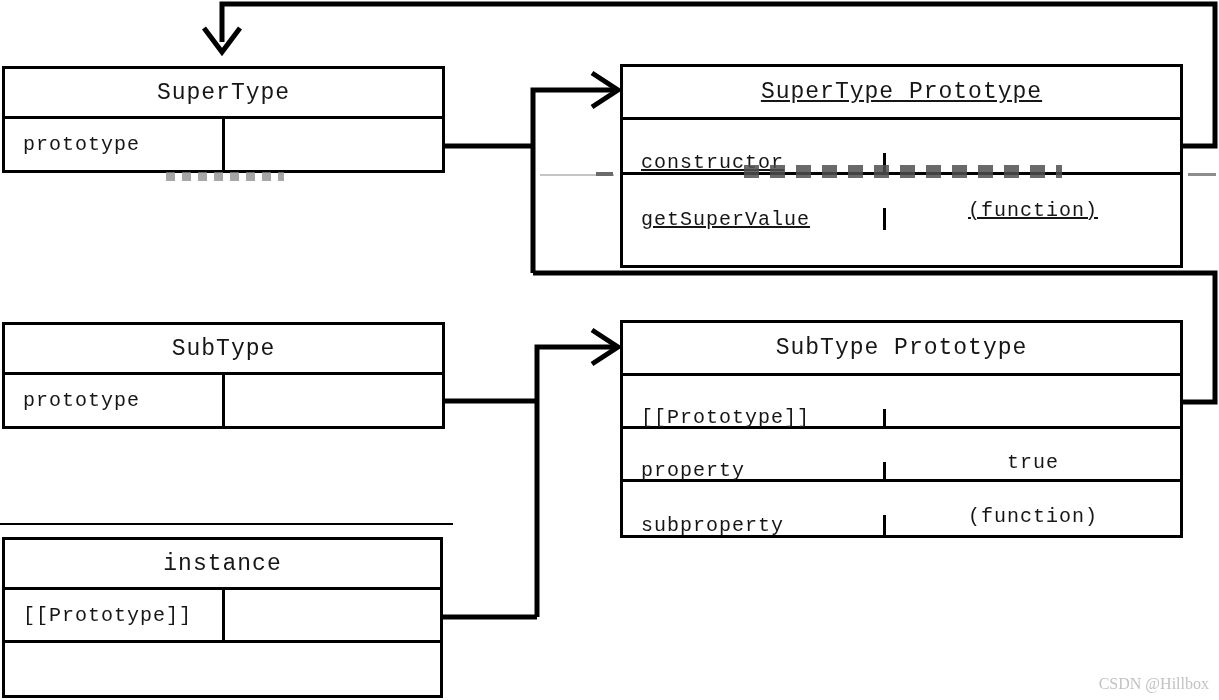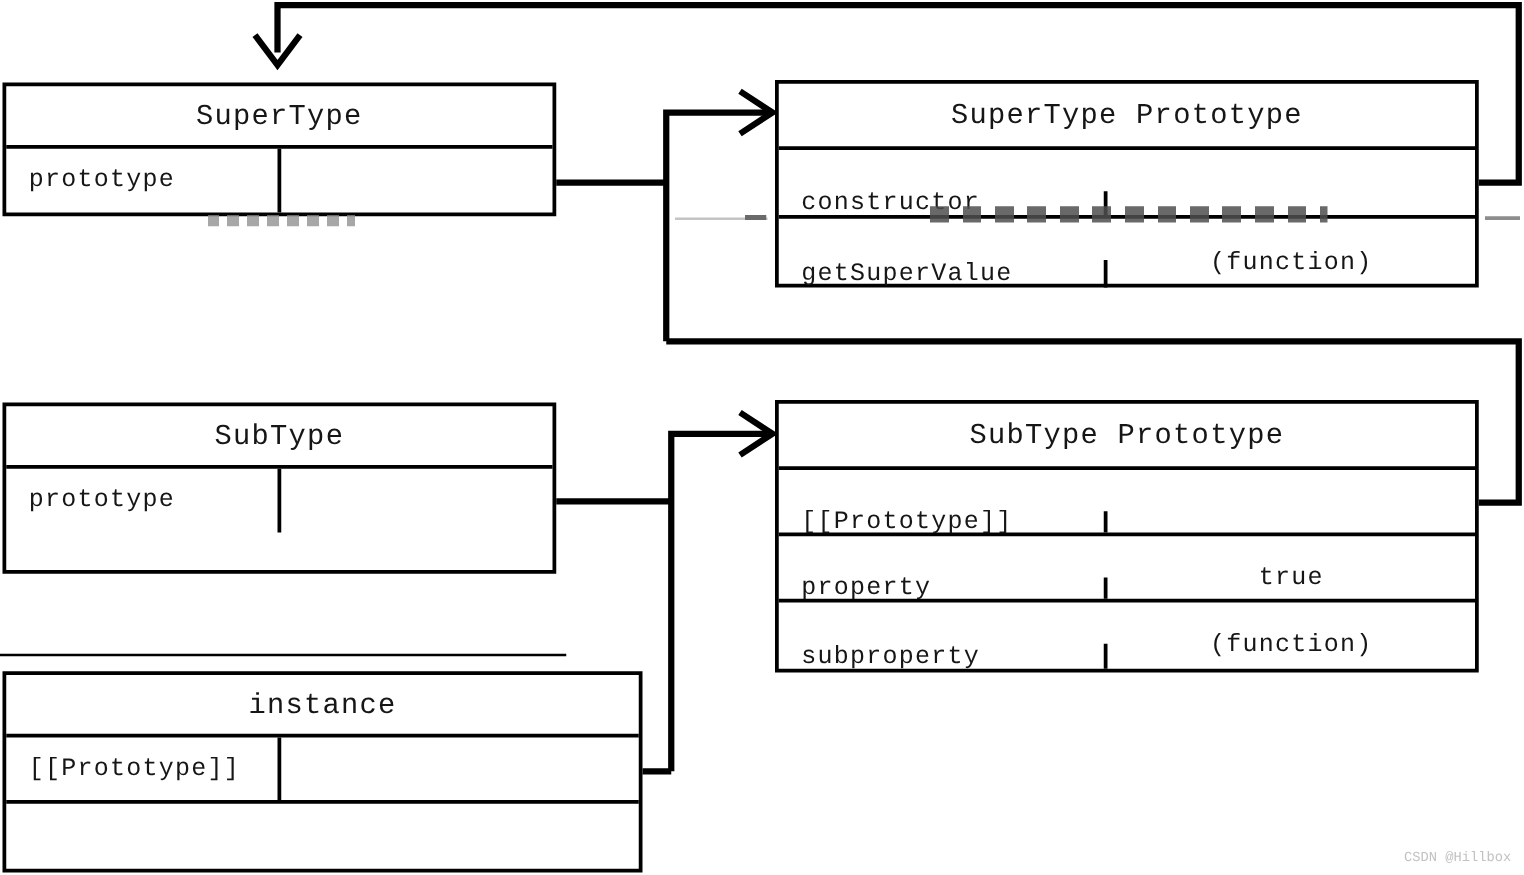--- a/index.html
+++ b/index.html
@@ -37,22 +37,22 @@
   .smudge.b {
     left:744px; top:165px; width:318px; height:13px; opacity:.85; filter:blur(.4px);
     background:repeating-linear-gradient(90deg,#4f4f4f 0 15px,transparent 15px 26px);
   }
   .smudge.c1 { left:540px; top:174px; width:74px; height:2px; background:#c4c4c4; }
   .smudge.c2 { left:596px; top:172px; width:17px; height:4px; background:#6a6a6a; }
   .smudge.d  { left:1188px; top:173px; width:28px; height:3px; background:#8d8d8d; }
 
   .watermark {
     position:absolute; right:10px; bottom:7px;
-    font-family:Liberation Mono, monospace;
-    font-size:11px; color:#c2c2c2;text-align:center;
+    font-family:Liberation Serif, serif;
+    font-size:16px; color:#c2c2c2;text-align:center;
   }
 </style>
 </head>
 <body>
 
 <div class="stage">
 
   <svg class="overlay" width="1219" height="700" viewBox="0 0 1219 700">
       <polyline points="333,146 533,146" fill="none" stroke="#000000" stroke-width="5" stroke-linejoin="miter" stroke-linecap="butt"></polyline>
       <polyline points="533,273 533,90 614,90" fill="none" stroke="#000000" stroke-width="5" stroke-linejoin="miter" stroke-linecap="butt"></polyline>
@@ -72,33 +72,33 @@
     </svg>
 
   <div class="box" style="left:2px; top:66px; width:443px; height:107px;">
     <div class="title" style="height:50px">SuperType</div>
     <div class="row" style="height:51px">
       <div class="cell label left-col">prototype</div>
       <div class="cell value"></div>
     </div>
   </div>
 
-  <div class="box" style="left:620px; top:64px; width:563px; height:166px;">
+  <div class="box" style="left:620px; top:64px; width:563px; height:204px;text-decoration:underline;">
     <div class="title" style="height:53px">SuperType Prototype</div>
     <div class="row" style="height:55px">
       <div class="cell label right-col">constructor</div>
       <div class="cell value"></div>
     </div>
     <div class="row" style="height:55px">
       <div class="cell label right-col">getSuperValue</div>
       <div class="cell value">(function)</div>
     </div>
   </div>
 
-  <div class="box" style="left:2px; top:322px; width:443px; height:137px;">
+  <div class="box" style="left:2px; top:322px; width:443px; height:107px;">
     <div class="title" style="height:50px">SubType</div>
     <div class="row" style="height:51px">
       <div class="cell label left-col">prototype</div>
       <div class="cell value"></div>
     </div>
   </div>
 
   <div class="box" style="left:620px; top:320px; width:563px; height:218px;text-align:right;">
     <div class="title" style="height:53px">SubType Prototype</div>
     <div class="row" style="height:53px">
@@ -110,21 +110,21 @@
       <div class="cell value">true</div>
     </div>
     <div class="row" style="height:53px">
       <div class="cell label right-col">subproperty</div>
       <div class="cell value">(function)</div>
     </div>
   </div>
 
   <div class="sep-line"></div>
 
-  <div class="box" style="left:2px; top:537px; width:512px; height:161px;">
+  <div class="box" style="left:2px; top:537px; width:441px; height:161px;">
     <div class="title" style="height:50px">instance</div>
     <div class="row" style="height:53px">
       <div class="cell label left-col">[[Prototype]]</div>
       <div class="cell value"></div>
     </div>
     <div class="row" style="height:52px">
     </div>
   </div>
 
   <div class="smudge a"></div>

